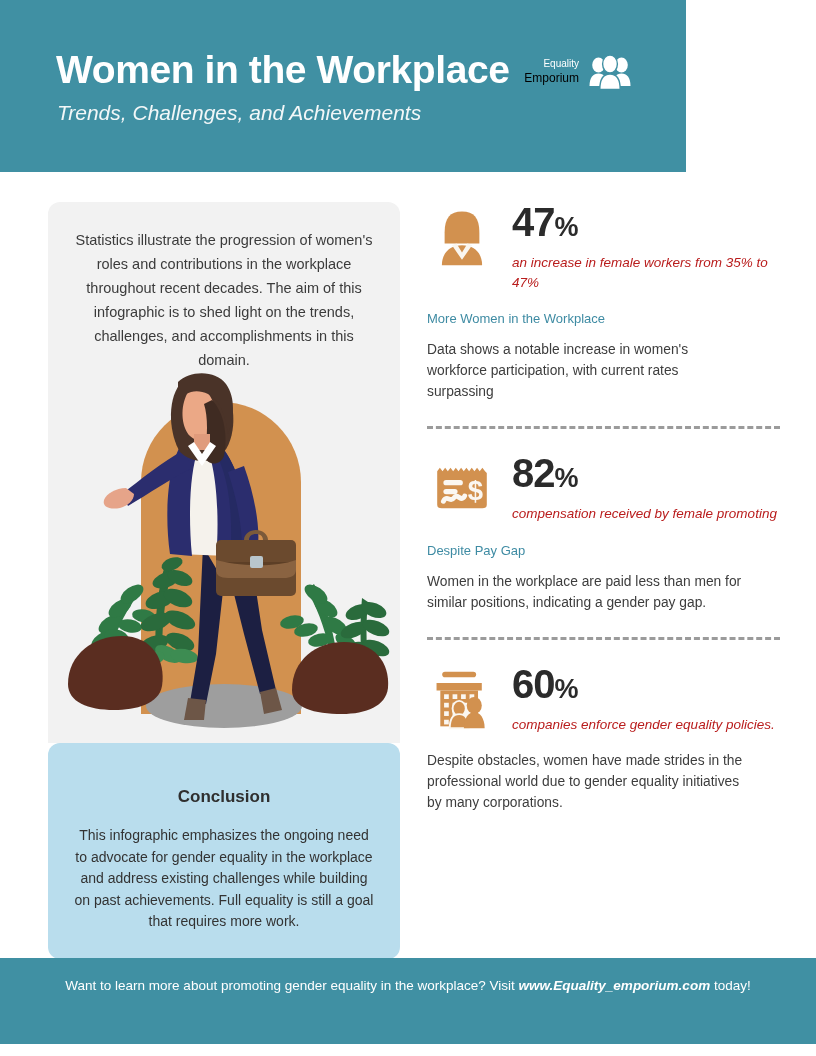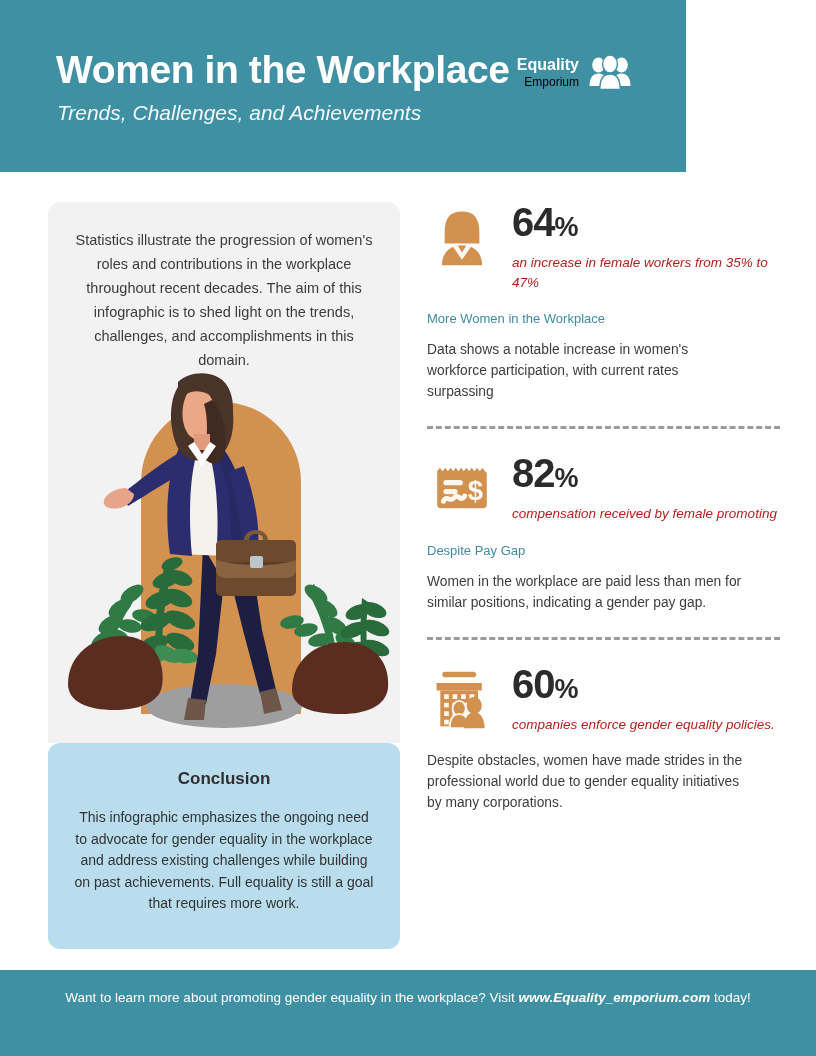--- a/index.html
+++ b/index.html
@@ -45,21 +45,21 @@
     top: 52px;
     display: flex;
     align-items: center;
     gap: 9px;
   }
   .logo-text {
     text-align: right;
     color: #ffffff;
     line-height: 1.25;
   }
-  .logo-line1 { font-size: 16px; font-weight: bold; display:block; }
+  .logo-line1 { font-size: 10px; font-weight: normal; display:block; }
   .logo-line2 { font-size: 12px; font-weight: normal; color:#000000; display:block; }
   .logo-icon { width: 44px; height: 40px; display:block; }
 
   
   .content {
     position: relative;
     width: 684px;
     height: 798px;
   }
 
@@ -87,21 +87,21 @@
   .illustration {
     position: absolute;
     left: 0;
     top: 152px;
     width: 352px;
     height: 390px;
   }
   .conclusion-panel {
     background: #b9dded;
     border-radius: 12px;
-    padding: 26px 24px 26px 24px;
+    padding: 44px 24px 26px 24px;
     min-height: 206px;
     margin-top: 0;
   }
   .conclusion-title {
     font-size: 17px;
     font-weight: bold;
     color: #2f2f2f;
     text-align: center;
     margin-bottom: 18px;
   }
@@ -170,21 +170,21 @@
     height: 0;
     border-top: 3px dashed #9b9b9b;
     margin: 24px 0 22px 0;
     width: 353px;
   }
 
   
   .footer {
     position: absolute;
     left: 0;
-    bottom: 0;
+    bottom: 12px;
     width: 816px;
     height: 86px;
     background: #4090a3;
     display: flex;
     align-items: flex-start;
     justify-content: center;
     padding-top: 20px;
   }
   .footer-text {
     font-size: 13.5px;
@@ -341,21 +341,21 @@
     <div class="stat-block">
       <div class="stat-head">
         <div class="stat-icon">
           <svg viewBox="0 0 70 70" width="64" height="64">
             <path d="M16 30 C16 14 22 7 35 7 C48 7 54 14 54 30 L54 42 L16 42 Z" fill="#d2914f"></path>
             <path d="M13 66 C13 52 22 44 35 44 C48 44 57 52 57 66 Z" fill="#d2914f"></path>
             <path d="M24 44 L35 60 L46 44 L41 42 L35 52 L29 42 Z" fill="#faf6ef"></path>
           </svg>
         </div>
         <div class="stat-right">
-          <div class="stat-number"><span>64</span><span class="pct">%</span></div>
+          <div class="stat-number"><span>47</span><span class="pct">%</span></div>
           <div class="stat-caption">an increase in female workers from 35% to 47%</div>
         </div>
       </div>
       <div class="stat-title">More Women in the Workplace</div>
       <div class="stat-body">Data shows a notable increase in women's workforce participation, with current rates surpassing</div>
     </div>
 
     <div class="divider"></div>
 
     <div class="stat-block">

